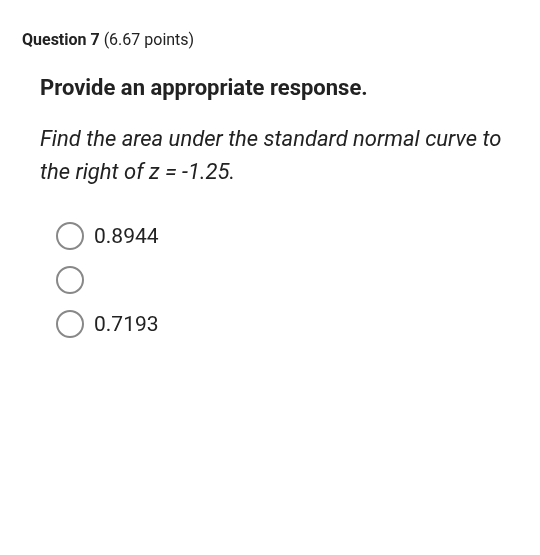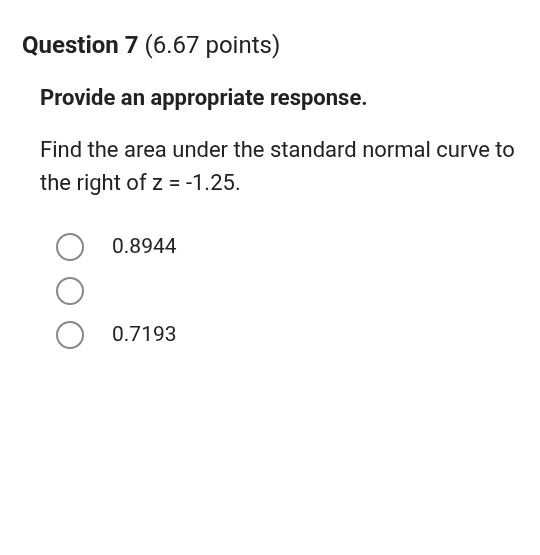--- a/index.html
+++ b/index.html
@@ -9,21 +9,21 @@
     }
     body {
       font-family: -apple-system, BlinkMacSystemFont, "Segoe UI", Roboto, "Helvetica Neue", Arial, sans-serif;
       background: #fff;
       width: 540px;
       height: 555px;
       padding: 30px 22px 20px 22px;
       color: #222;
     }
     .question-header {
-      font-size: 24px;
+      font-size: 16px;
       margin-bottom: 22px;
       line-height: 1.3;
     }
     .question-header .q-label {
       font-weight: 700;
     }
     .question-header .q-num {
       font-weight: 700;
     }
     .question-header .q-points {
@@ -35,30 +35,30 @@
       margin-left: 18px;
       margin-bottom: 20px;
       line-height: 1.35;
     }
     .prompt-body {
       font-size: 22px;
       font-weight: 400;
       margin-left: 18px;
       margin-bottom: 34px;
       line-height: 1.5;
+      font-style: italic;
     }
     .options {
       margin-left: 34px;
     }
     .option-row {
       display: flex;
       align-items: center;
       margin-bottom: 16px;
       cursor: pointer;
-      gap: 18px;
     }
     .radio {
       width: 28px;
       height: 28px;
       border: 2px solid #888;
       border-radius: 50%;
       flex-shrink: 0;
       margin-right: 10px;
       background: #fff;
     }

